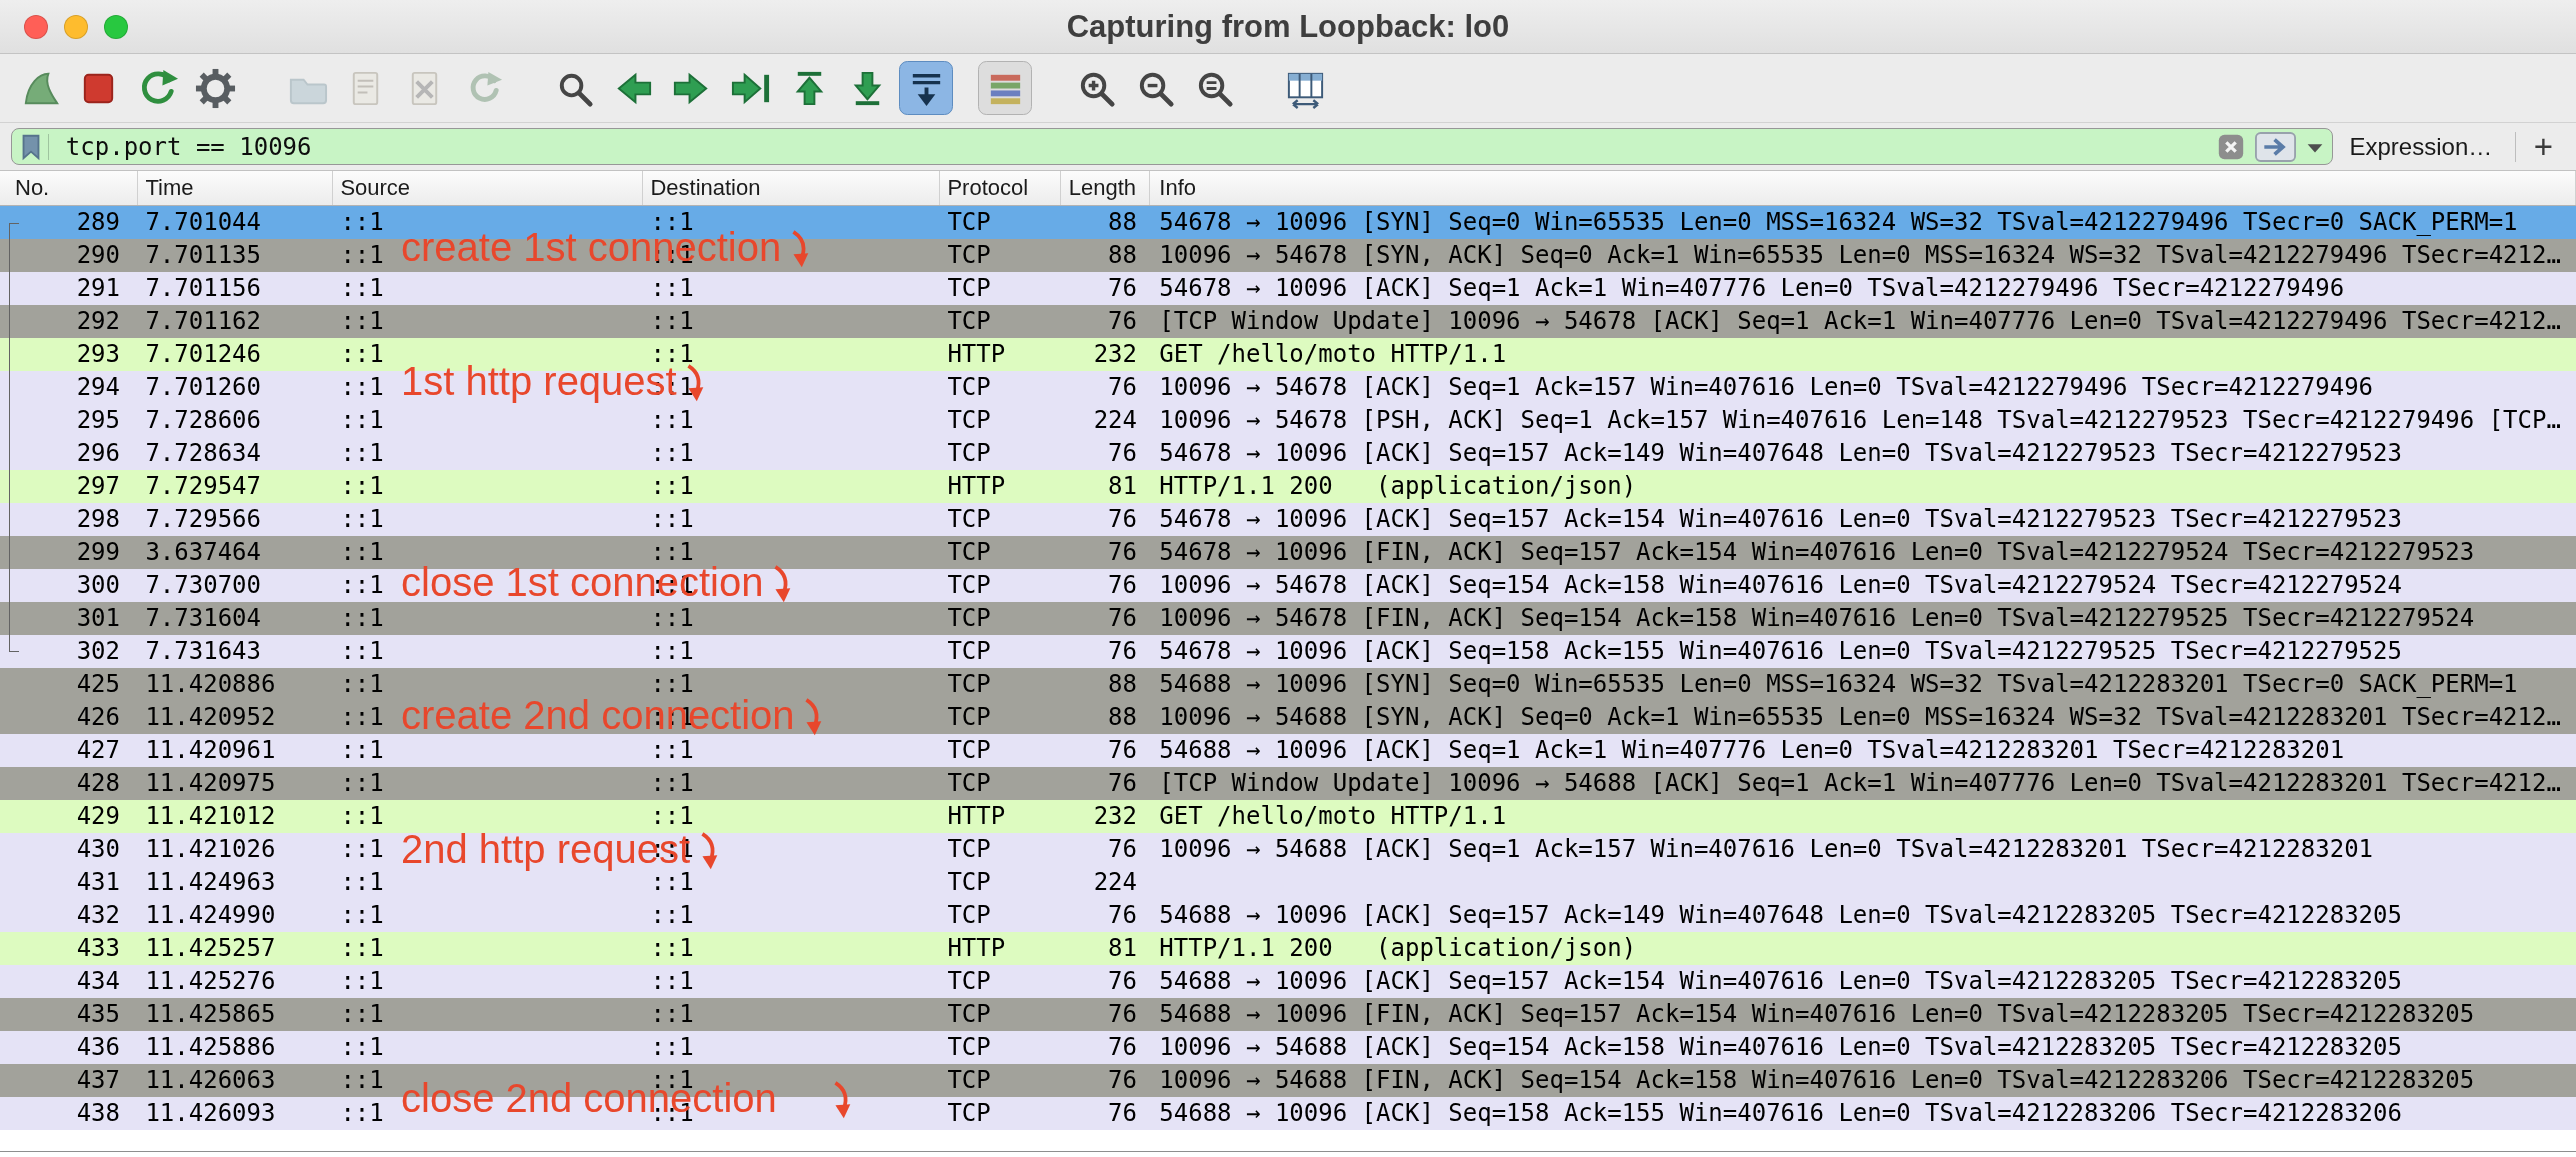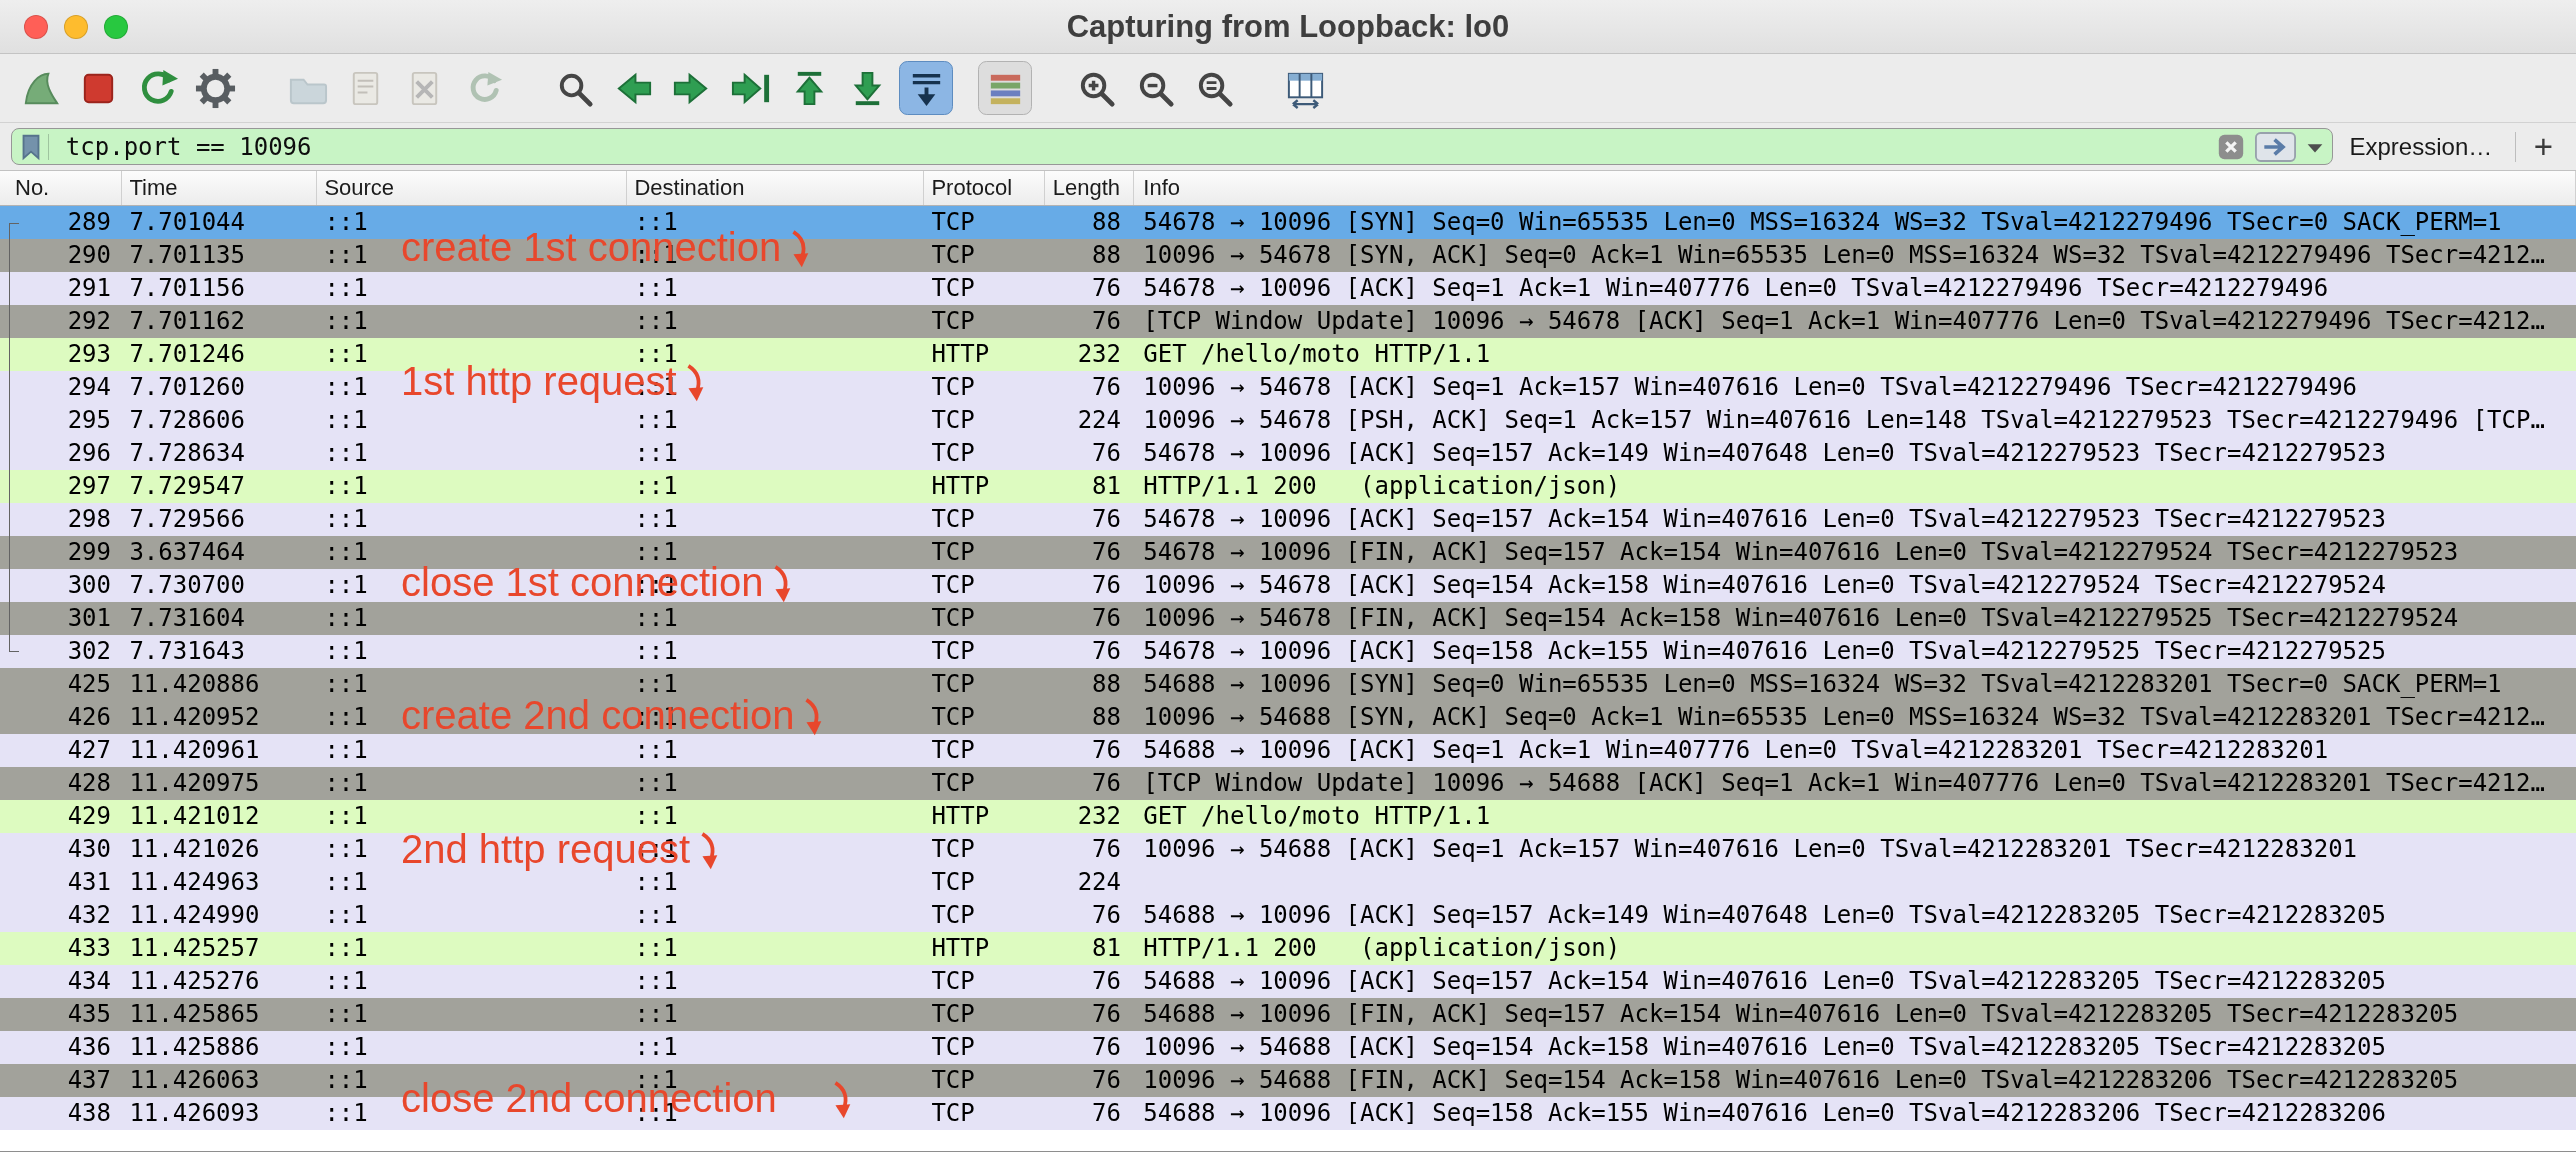--- a/index.html
+++ b/index.html
@@ -47,21 +47,21 @@
   .packet-area::after { content:''; position:absolute; left:0; right:0; bottom:6.5px;
                         border-top:1.9px solid #8e8e8e; }
   .phead { display:flex; height:35px; background:linear-gradient(#fcfcfc,#ececec);
            border-bottom:0.9px solid #b3b3b3; font-size:22px; color:#1b1b1b; }
   .phead .c { line-height:34px; border-right:0.9px solid #d0d0d0; }
   .phead .c-no { text-align:left; padding-left:15px; }
   .rows-wrap { position:relative; }
   .prow { display:flex; height:33px; font-family:"DejaVu Sans Mono", monospace;
           font-size:24px; color:#000; position:relative; }
   .c { overflow:hidden; white-space:pre; line-height:33px; }
-  .c-no    { width:122px; flex:none; text-align:right; padding-right:11px; }
+  .c-no    { width:138px; flex:none; text-align:right; padding-right:18px; }
   .c-time  { width:195px; flex:none; padding-left:7.4px; }
   .c-src   { width:310px; flex:none; padding-left:7.4px; }
   .c-dst   { width:297px; flex:none; padding-left:7.4px; }
   .c-proto { width:121px; flex:none; padding-left:7.4px; }
   .c-len   { width:89px;  flex:none; text-align:right; padding-right:13px; }
   .c-info  { flex:1; padding-left:9.3px; }
   .row-tcp      { background:var(--row-tcp); }
   .row-http     { background:var(--row-http); }
   .row-syn      { background:var(--row-syn); }
   .row-selected { background:var(--row-selected); }

